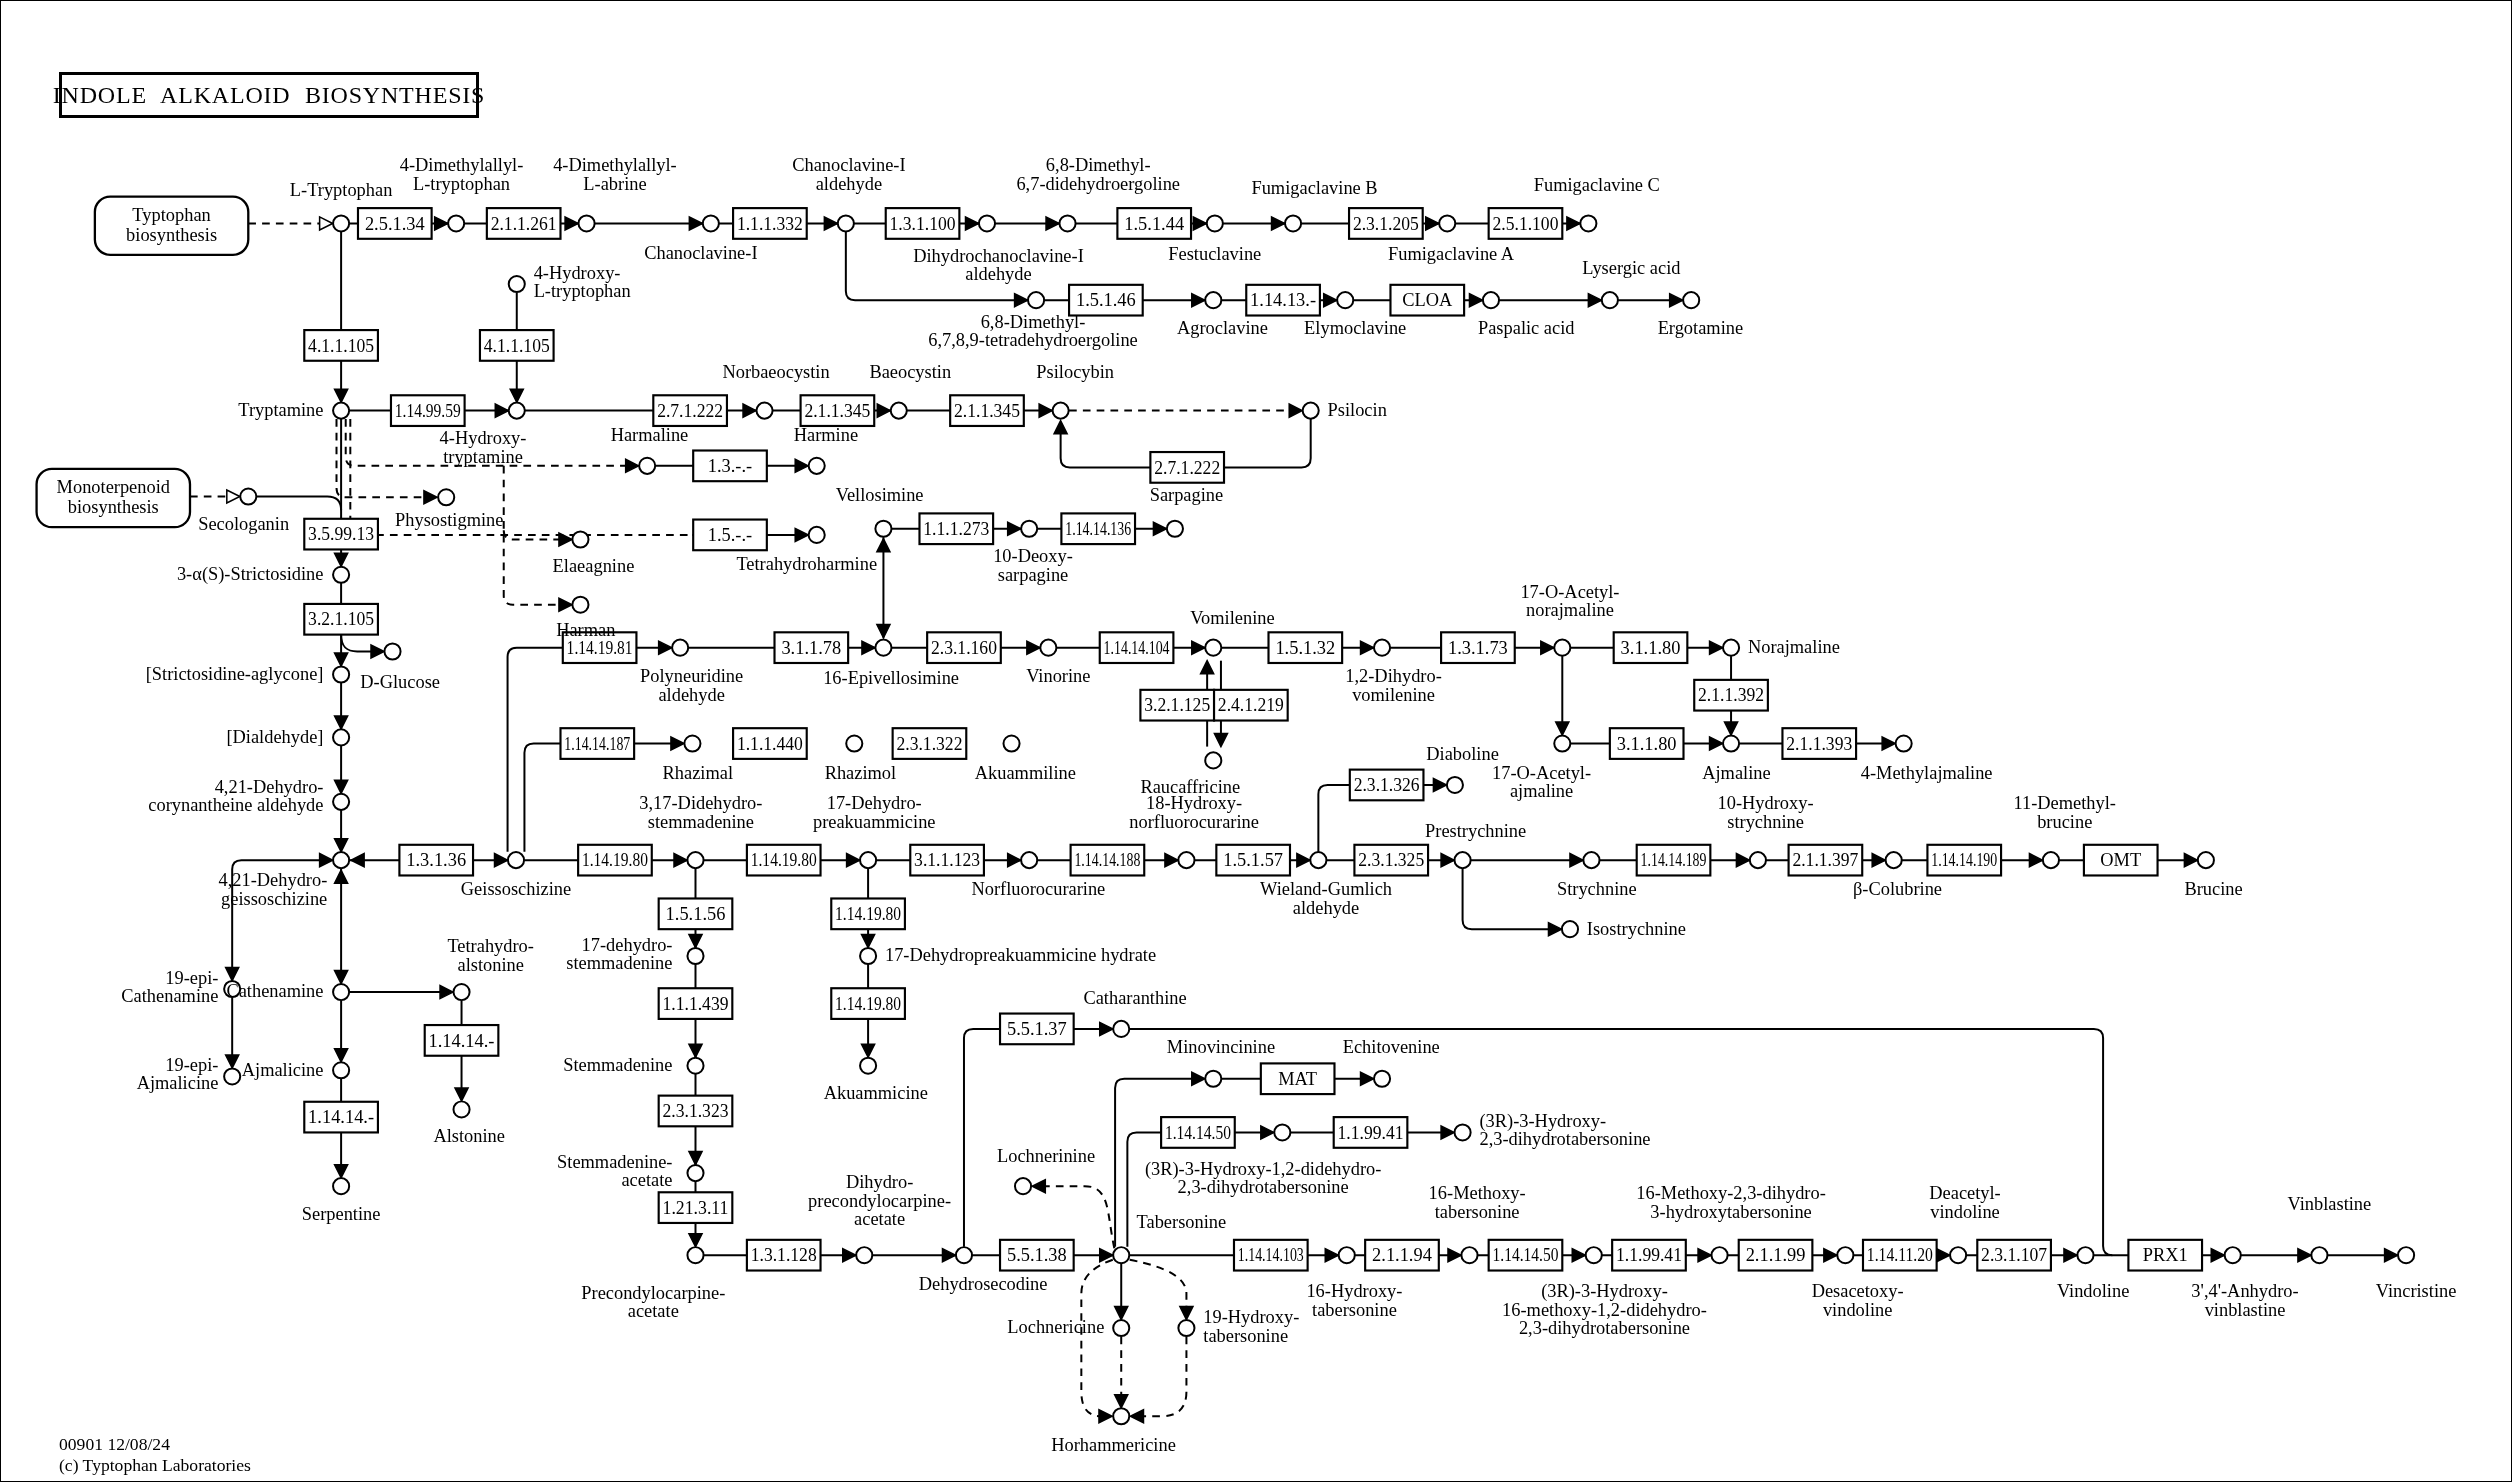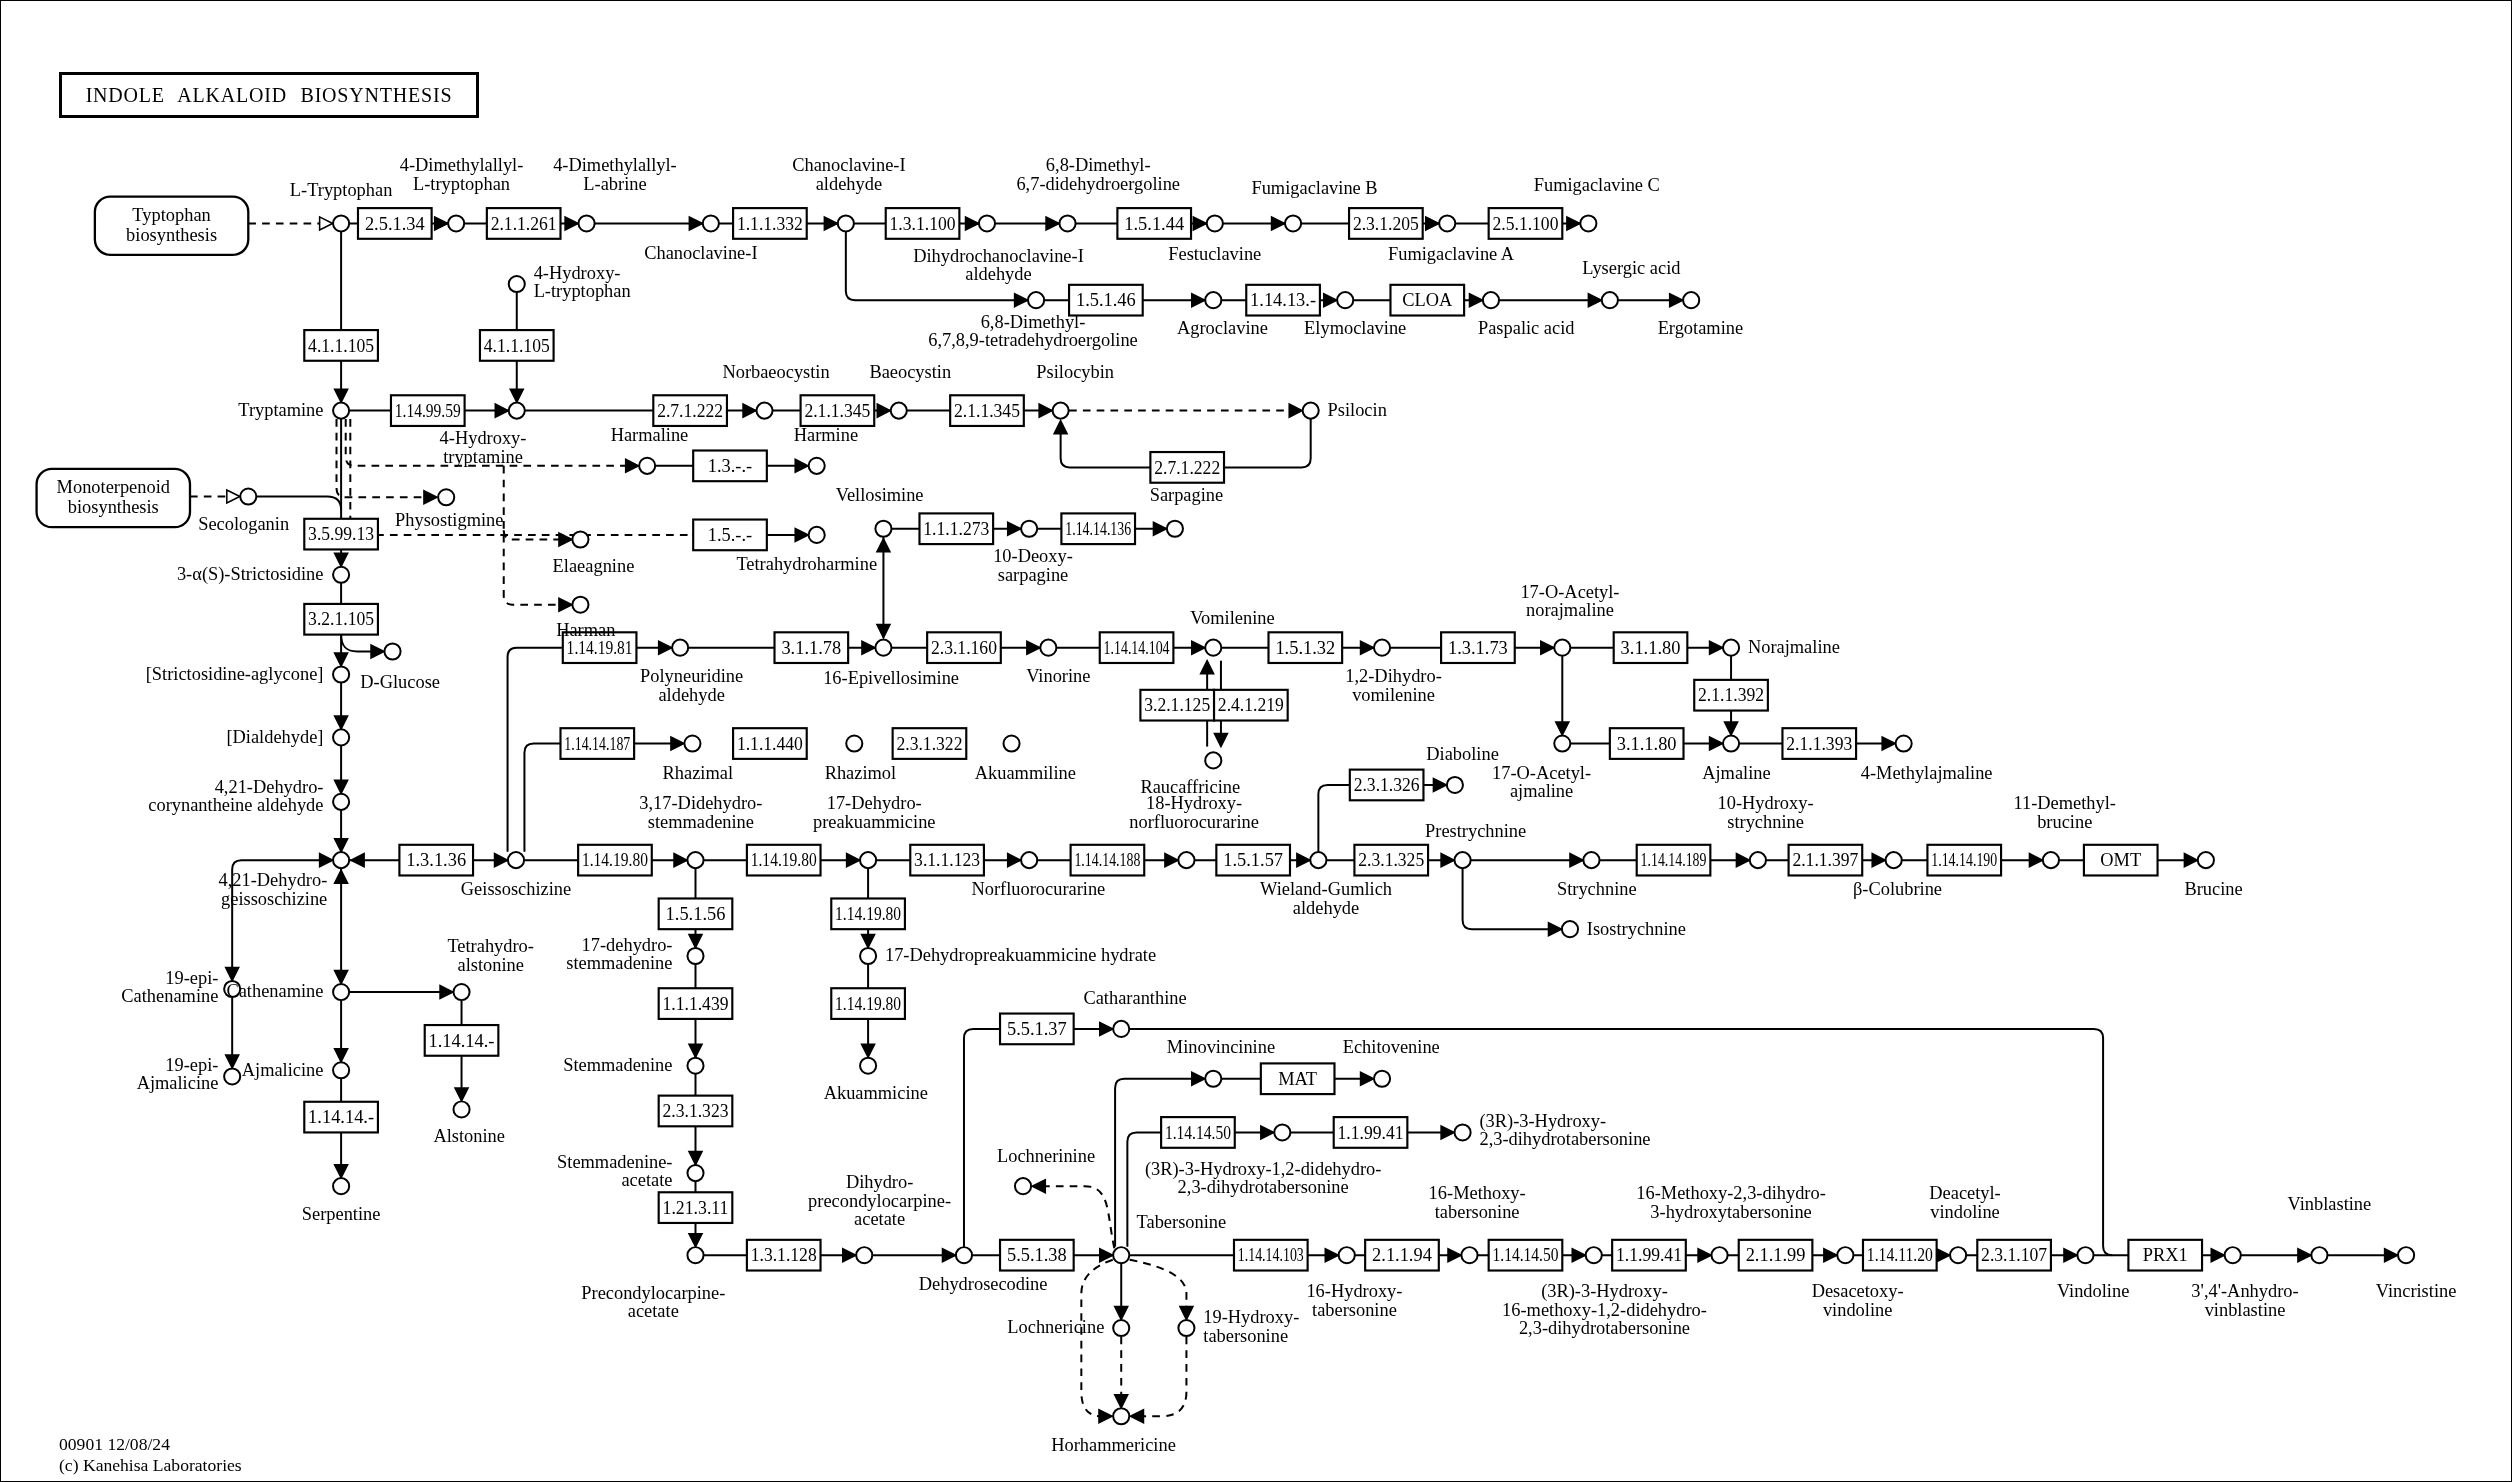--- a/index.html
+++ b/index.html
@@ -1,17 +1,17 @@
 <!DOCTYPE html>
 <html style="font-size:12.3px"><head>
 <meta charset="utf-8">
 <style>
   html,body{margin:0;padding:0;background:#fff;}
   body{width:2512px;height:1482px;position:relative;font-family:"Liberation Serif",serif;color:#000;border:0.8px solid #000;box-sizing:border-box;}
-  #title-box{position:absolute;left:58px;top:71px;width:414px;height:40px;border:3.1px solid #000;display:flex;align-items:center;justify-content:center;font-size:20px;letter-spacing:0.8px;word-spacing:7.7px;white-space:nowrap;}
+  #title-box{position:absolute;left:58px;top:71px;width:414px;height:40px;border:3.1px solid #000;display:flex;align-items:center;justify-content:center;font-size:24px;letter-spacing:0.8px;word-spacing:7.7px;white-space:nowrap;}
   #footer{position:absolute;left:58px;top:1433px;font-size:17.6px;line-height:21px;}
   #diagram{position:absolute;left:0;top:0;}
   text{fill:#000;}
 </style>
 </head>
 <body>
 
 <svg id="diagram" width="2512" height="1482" viewBox="0 0 3274 1932">
     <path d="M322 290 H418" fill="none" stroke="#000000" stroke-width="2.6" stroke-dasharray="10 8"></path>
     <polygon points="432,290 415,281.5 415,298.5" fill="#fff" stroke="#000000" stroke-width="2"></polygon>
@@ -532,15 +532,15 @@
     <text x="3148" y="1690" text-anchor="middle" font-size="24" font-family="&quot;Liberation Serif&quot;,serif"><tspan x="3148" y="1690">Vincristine</tspan></text>
     <text x="1438" y="1737" text-anchor="end" font-size="24" font-family="&quot;Liberation Serif&quot;,serif"><tspan x="1438" y="1737">Lochnericine</tspan></text>
     <text x="1567" y="1724" text-anchor="start" font-size="24" font-family="&quot;Liberation Serif&quot;,serif"><tspan x="1567" y="1724">19-Hydroxy-</tspan><tspan x="1567" y="1748">tabersonine</tspan></text>
     <text x="1450" y="1890" text-anchor="middle" font-size="24" font-family="&quot;Liberation Serif&quot;,serif"><tspan x="1450" y="1890">Horhammericine</tspan></text>
   </svg>
 
 <div id="title-box">INDOLE  ALKALOID  BIOSYNTHESIS</div>
 
 <div id="footer">
   <div>00901 12/08/24</div>
-  <div>(c) Kanehisa Laboratories</div>
+  <div>(c) Typtophan Laboratories</div>
 </div>
 
 
 </body></html>

